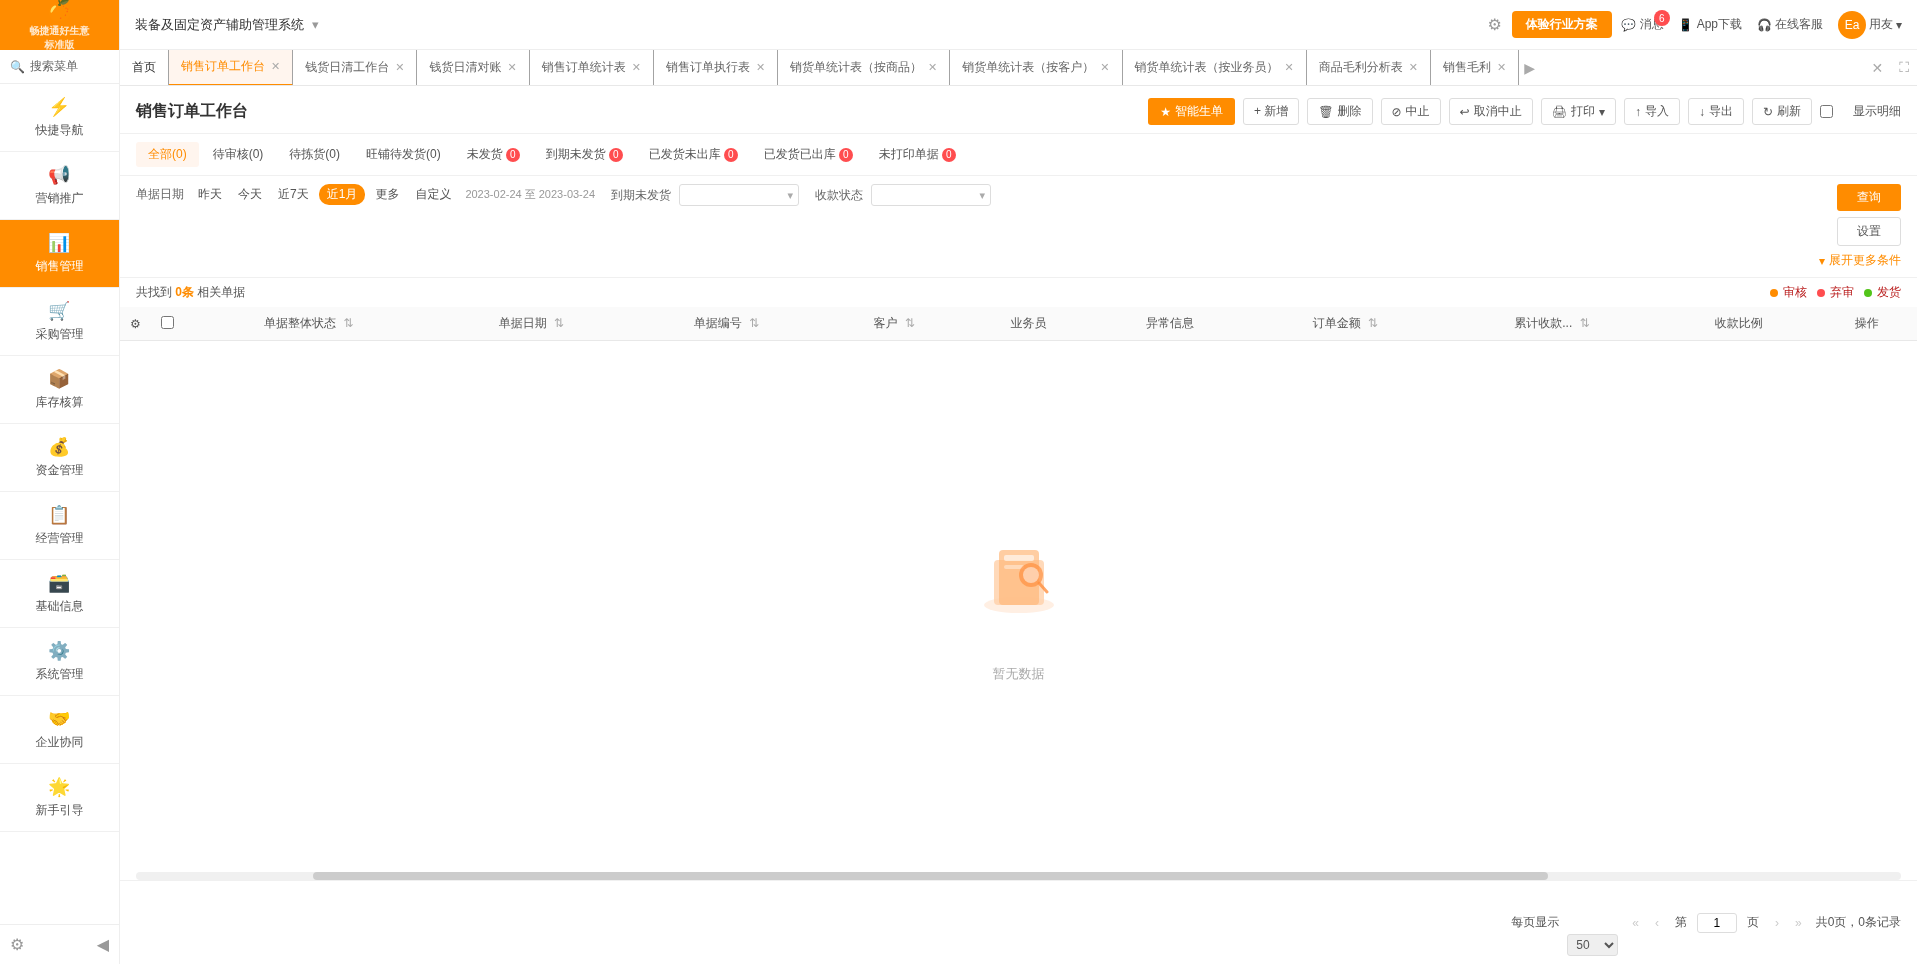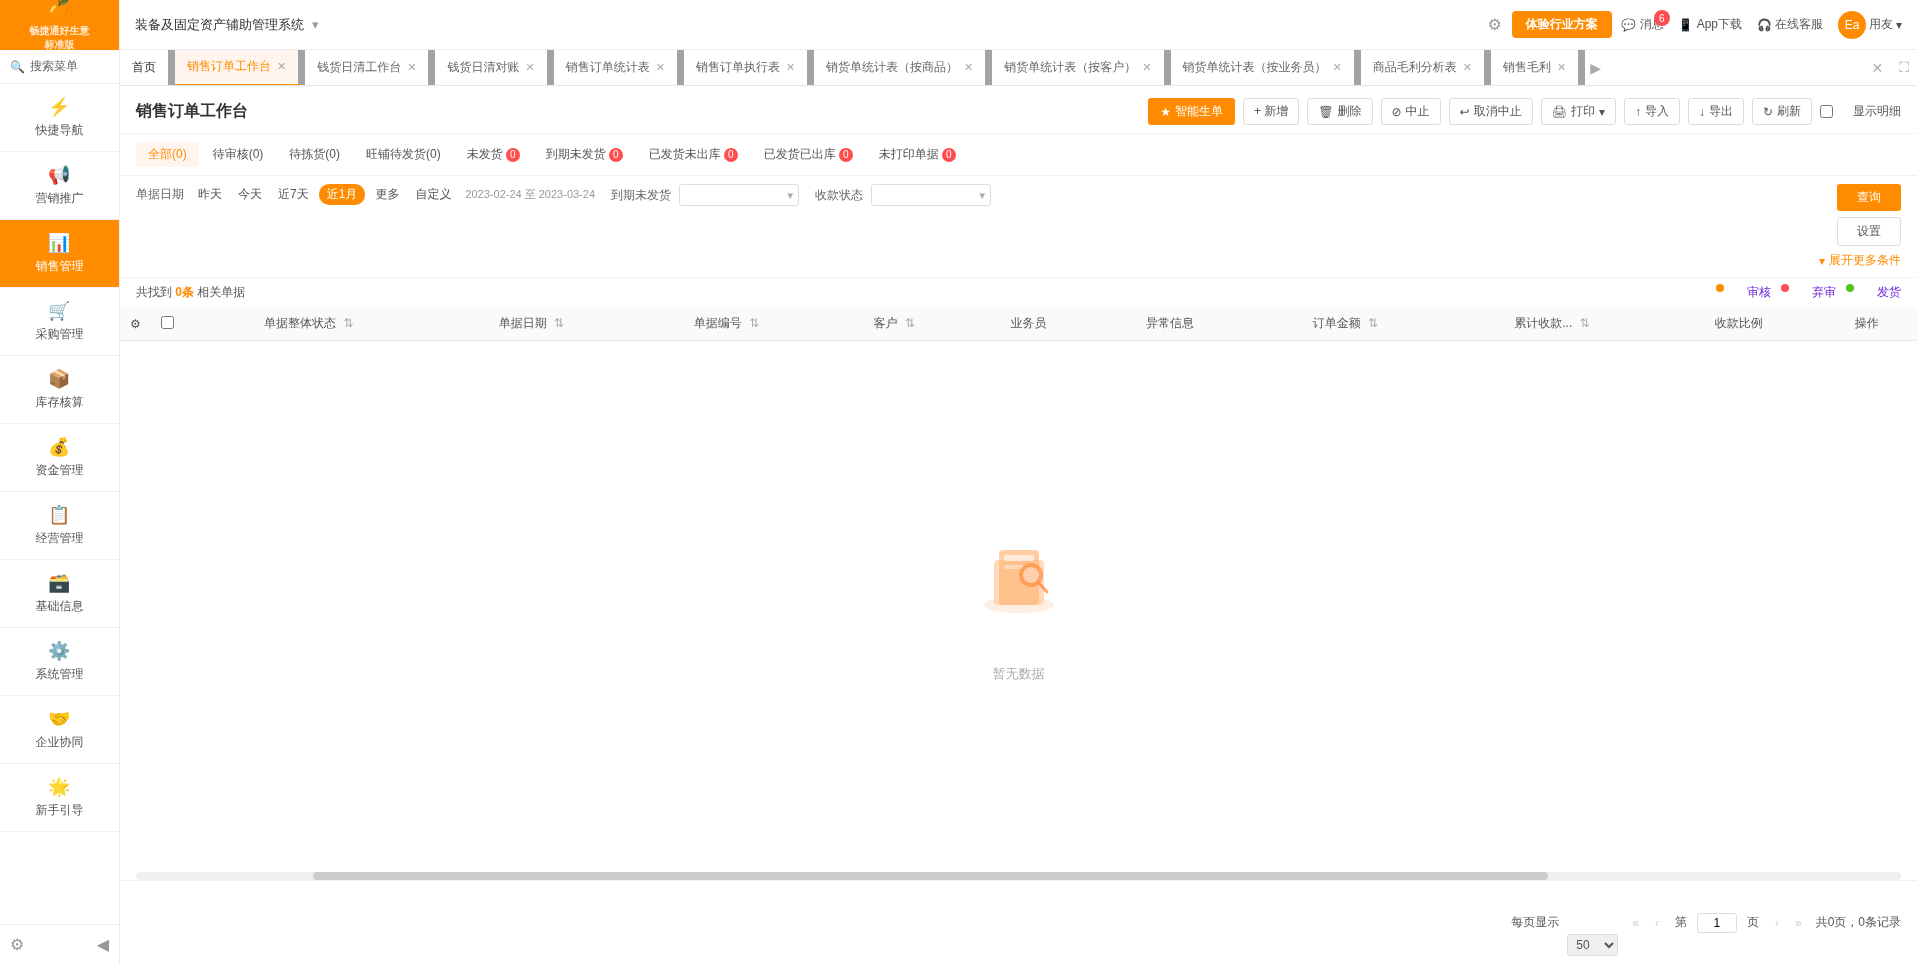--- a/index.html
+++ b/index.html
@@ -29,21 +29,21 @@
     .topbar-title .dropdown-arrow { color: #999; }
     .topbar-gear { color: #999; font-size: 16px; cursor: pointer; }
     .topbar-industry-btn { background: #ff8c00; color: #fff; border: none; padding: 5px 14px; border-radius: 4px; cursor: pointer; font-size: 12px; font-weight: bold; }
     .topbar-right { display: flex; align-items: center; gap: 15px; margin-left: auto; }
     .topbar-right-item { display: flex; align-items: center; gap: 3px; color: #555; cursor: pointer; font-size: 12px; position: relative; }
     .badge { background: #ff4d4f; color: #fff; border-radius: 50%; width: 16px; height: 16px; font-size: 10px; display: flex; align-items: center; justify-content: center; position: absolute; top: -6px; right: -6px; }
     .topbar-avatar { width: 28px; height: 28px; border-radius: 50%; background: #ff8c00; color: #fff; display: flex; align-items: center; justify-content: center; font-size: 12px; }
 
     
     .tabs-bar { height: 36px; background: #fff; display: flex; align-items: center; border-bottom: 1px solid #e8e8e8; overflow: hidden; }
-    .tab-item { height: 36px; display: flex; align-items: center; padding: 0 12px; font-size: 12px; color: #666; cursor: pointer; border-right: 7px solid #a3a3a3; white-space: nowrap; flex-shrink: 0; }
+    .tab-item { height: 36px; display: flex; align-items: center; padding: 0 12px; font-size: 12px; color: #666; cursor: pointer; border-right: 1px solid #a3a3a3; white-space: nowrap; flex-shrink: 0; }
     .tab-item.active { color: #ff8c00; background: #fff5ee; border-bottom: 2px solid #ff8c00; }
     .tab-item.home { color: #333; font-weight: 500; }
     .tab-close { margin-left: 6px; color: #aaa; font-size: 11px; }
     .tabs-nav { display: flex; align-items: center; padding: 0 5px; color: #aaa; cursor: pointer; font-size: 14px; }
     .tabs-actions { display: flex; align-items: center; margin-left: auto; }
     .tabs-actions span { padding: 0 8px; color: #aaa; cursor: pointer; font-size: 14px; }
 
     
     .page-content { flex: 1; background: #fff; display: flex; flex-direction: column; overflow: hidden; padding: 0; }
 
@@ -74,21 +74,21 @@
 
     
     .filter-area { padding: 8px 16px; border-bottom: 1px solid #f0f0f0; }
     .filter-main-row { display: flex; align-items: flex-start; gap: 16px; }
 
     
     .table-area { flex: 1; overflow: auto; display: flex; flex-direction: column; }
     .table-summary { padding: 6px 16px; display: flex; align-items: center; justify-content: space-between; font-size: 12px; color: #555; }
     .table-summary .count { color: #ff8c00; font-weight: bold; }
     .table-summary-actions { display: flex; gap: 10px; }
-    .table-action-btn { font-size: 12px; color: #6d28d9; cursor: pointer; display: flex; gap: 21px; }
+    .table-action-btn { font-size: 12px; color: #b91c1c; cursor: pointer; display: flex; align-items: center; gap: 3px; }
     .table-action-btn .dot { width: 8px; height: 8px; border-radius: 50%; display: inline-block; margin-right: 2px; }
     .dot-orange { background: #ff8c00; }
     .dot-red { background: #ff4d4f; }
     .dot-green { background: #52c41a; }
 
     .data-table { width: 100%; border-collapse: collapse; font-size: 12px; }
     .data-table th { background: #fafafa; border-bottom: 1px solid #e8e8e8; padding: 8px 10px; color: #555; font-weight: normal; text-align: center; white-space: nowrap; }
     .data-table th .sort-icon { color: #aaa; margin-left: 4px; }
     .data-table .th-checkbox { width: 30px; text-align: center; }
     .data-table .th-settings { width: 30px; text-align: center; }

